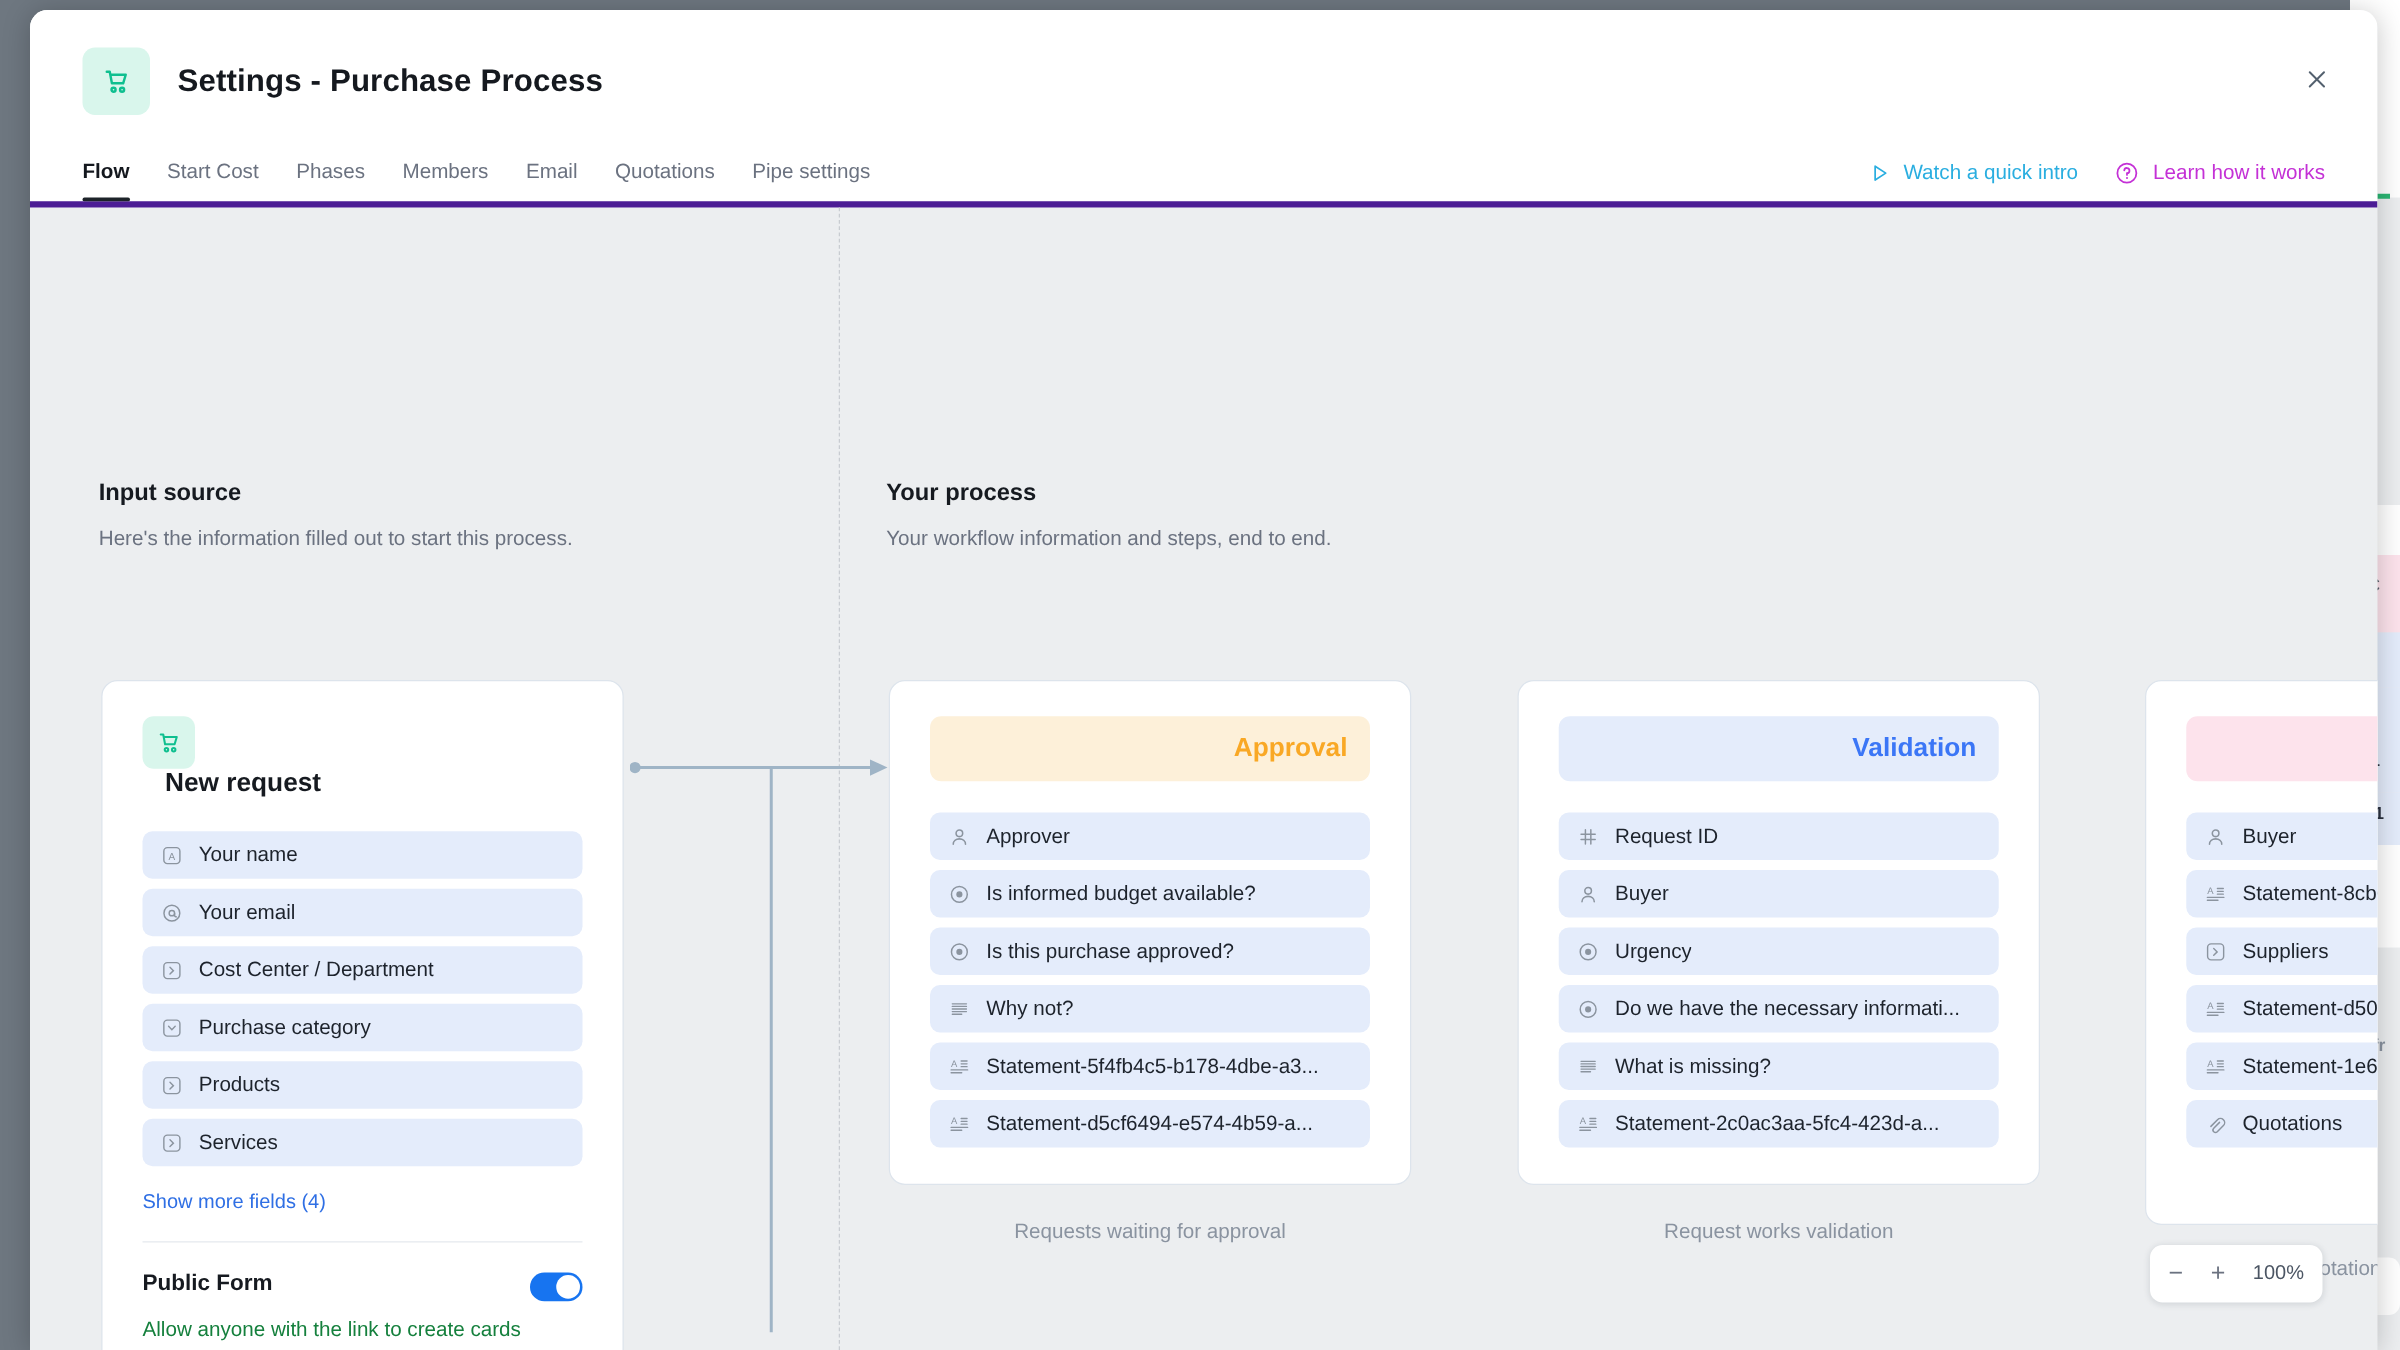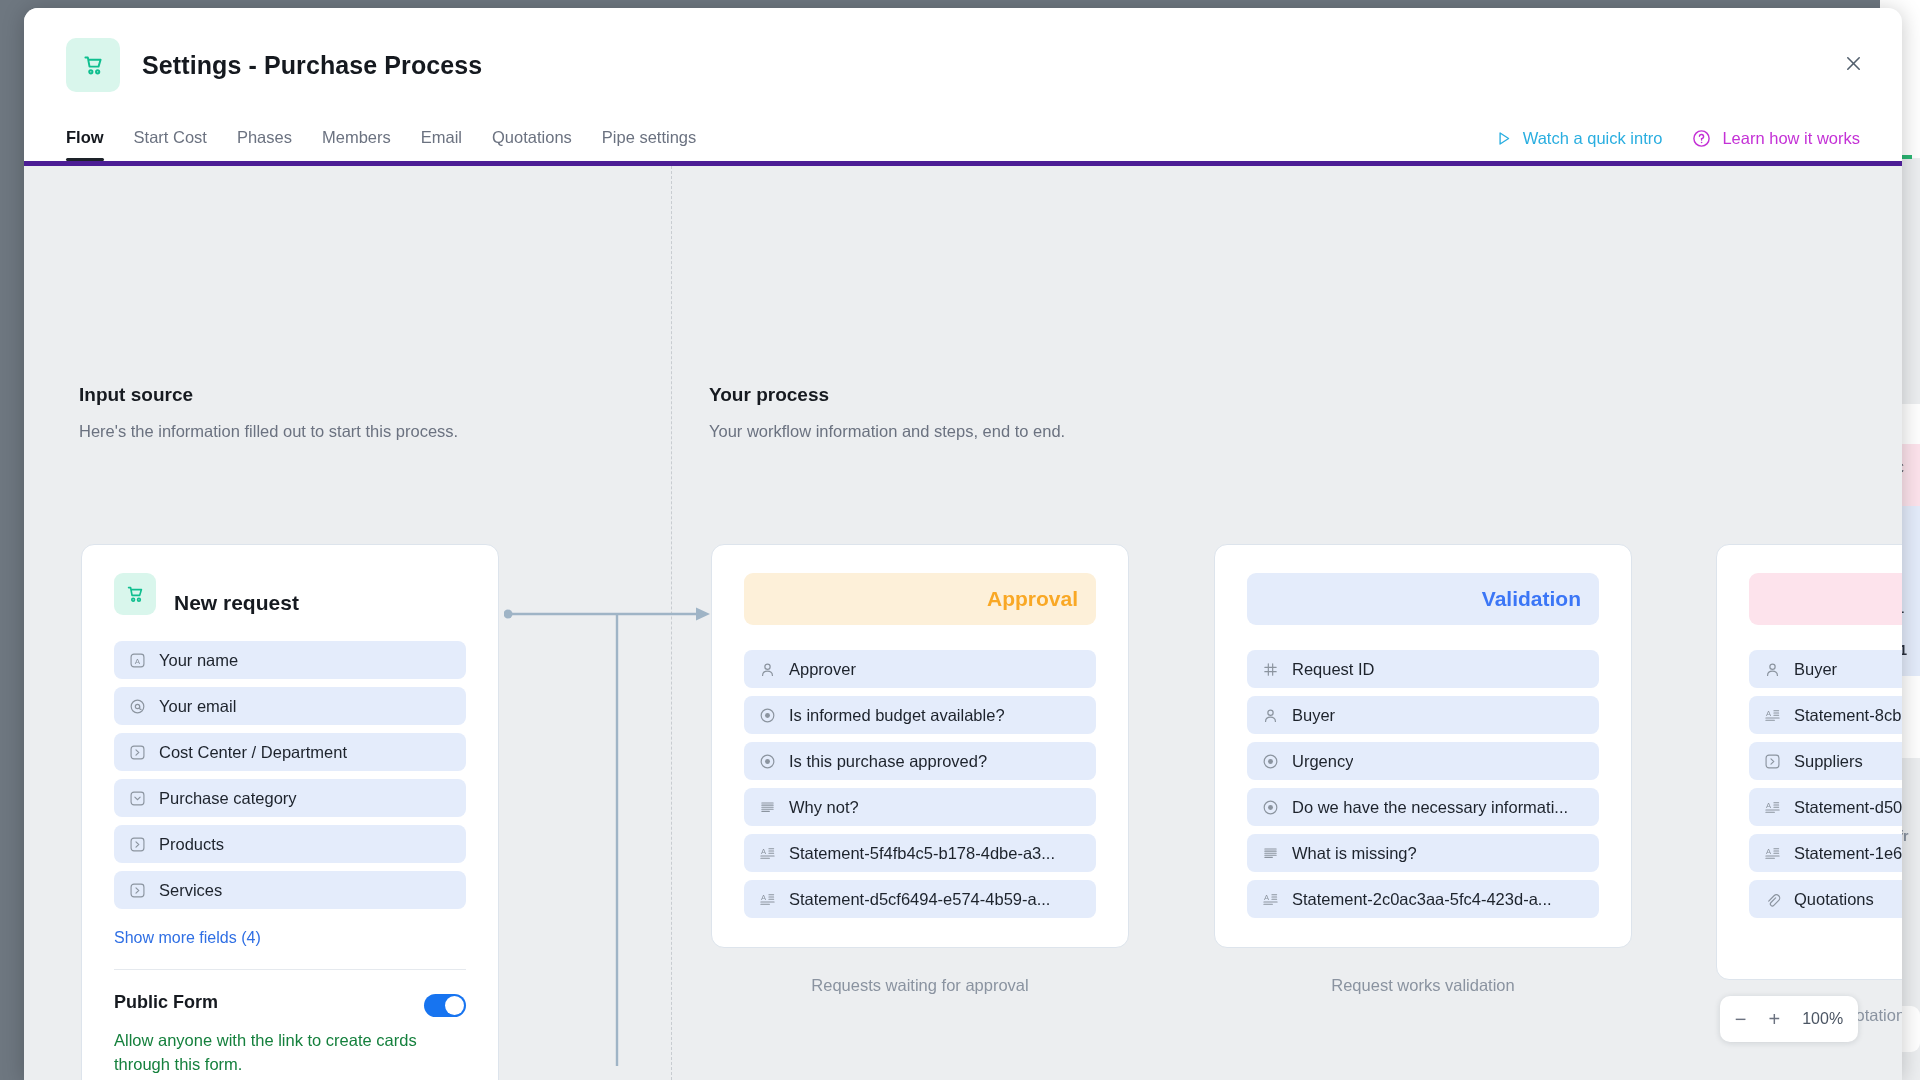--- a/index.html
+++ b/index.html
@@ -110,21 +110,21 @@
     border-radius: 13px;
   }
   .card-start { left: 57px; top: 378px; width: 418px; height: 633px; }
   .card-phase { top: 378px; width: 418px; height: 404px; text-align: right; }
   .ph-approval  { left: 687px; }
   .ph-validation{ left: 1190px; }
   .ph-rfq       { left: 1692px; }
 
   .card-inner { padding: 28px 32px 0 32px; }
 
-  .start-head { display: flex; align-items: flex-end; margin-bottom: 26px; }
+  .start-head { display: flex; align-items: flex-start; margin-bottom: 26px; flex-direction: column; }
   .start-icon {
     width: 42px; height: 42px; border-radius: 9px; background: #d9f6ec;
     display: flex; align-items: center; justify-content: center; flex: 0 0 auto;
   }
   .start-name { font-size: 21px; font-weight: bold; color: #161a20; margin-left: 18px; }
 
   .phase-pill {
     border-radius: 9px; padding: 14px 18px; margin-bottom: 25px;
     font-size: 21px; font-weight: bold;
   }

